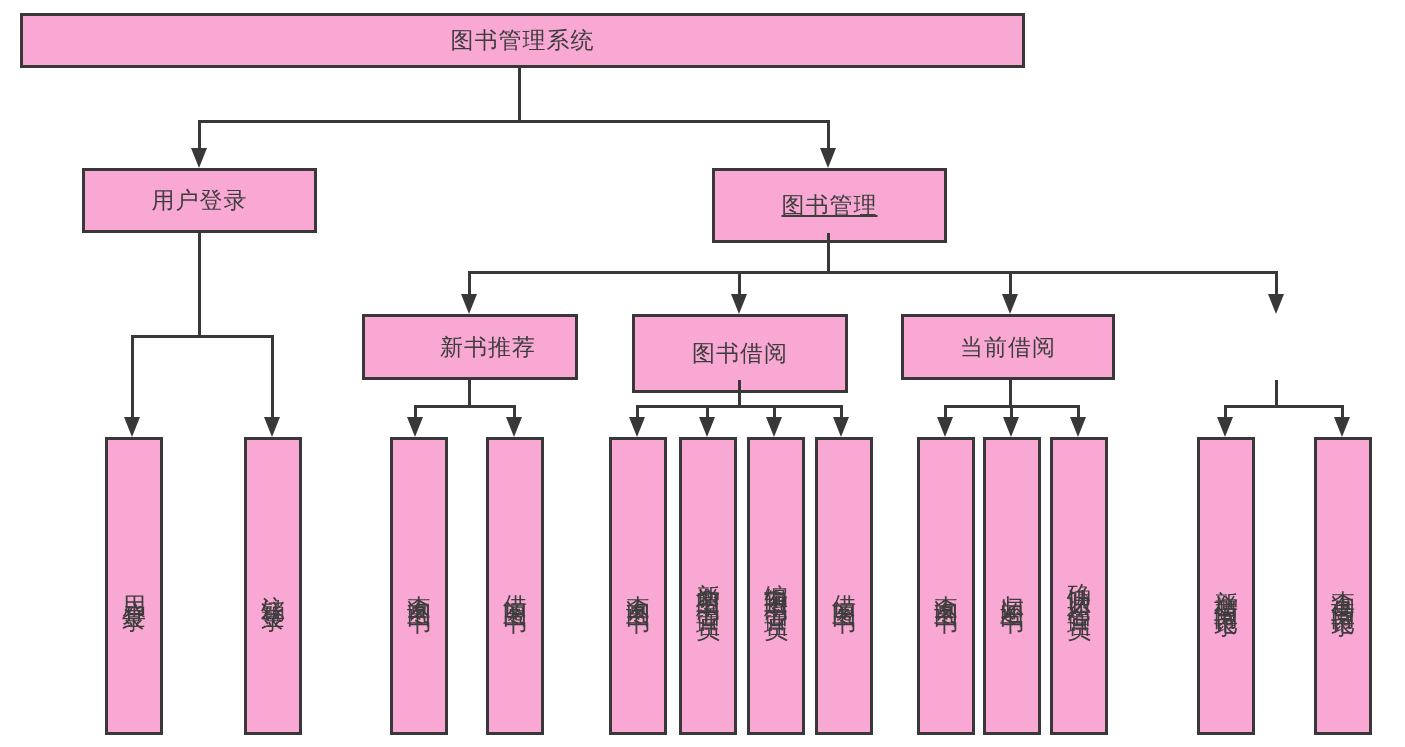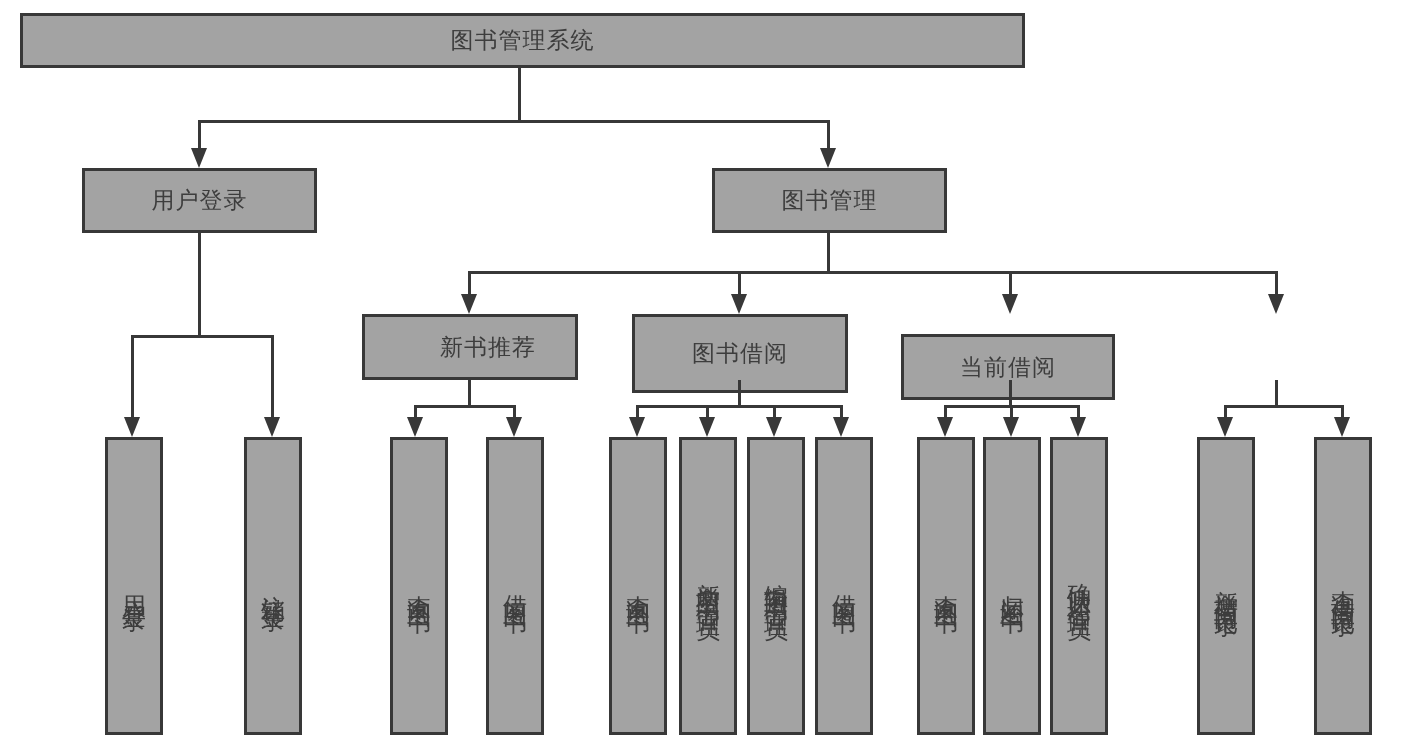--- a/index.html
+++ b/index.html
@@ -1,21 +1,21 @@
 <!DOCTYPE html>
 <html><head>
 <meta charset="utf-8">
 <style>
   html,body { margin:0; padding:0; background:#ffffff; }
   #canvas {
     position:relative; width:1405px; height:747px; background:#ffffff;
     font-family:"DejaVu Sans","Liberation Sans",sans-serif; overflow:hidden;
   }
   .box {
-    position:absolute; background:#a3a3a3; border:3px solid #383838;
+    position:absolute; background:#f9a8d4; border:3px solid #383838;
     box-sizing:border-box; display:flex; align-items:center; justify-content:center;
     color:#3d3d3d;
   }
   .hbox { font-size:23px; letter-spacing:1px; }
   .vbox { width:58px; height:298px; }
   .vbox span {
     writing-mode:vertical-rl; text-orientation:mixed;
     font-size:24px; line-height:1; letter-spacing:5px; color:#3d3d3d;
   }
   .vline, .hline { position:absolute; background:#383838; }
@@ -43,21 +43,21 @@
   <div class="vline" style="left:518px; top:68px; height:54px;"></div>
   <div class="hline" style="left:198px; top:120px; width:632px;"></div>
   <div class="vline" style="left:198px; top:120px; height:30px;"></div>
   <div class="arrow" style="left:191px; top:148px;"></div>
   <div class="vline" style="left:827px; top:120px; height:30px;"></div>
   <div class="arrow" style="left:820px; top:148px;"></div>
 
   <div class="box hbox" style="left:82px; top:168px; width:235px; height:65px;">
     <span>用户登录</span>
   </div>
-  <div class="box hbox" style="left:712px; top:168px; width:235px; height:65px;">
+  <div class="box hbox" style="left:712px; top:168px; width:235px; height:75px;text-decoration:underline;">
     <span>图书管理</span>
   </div>
 
   <div class="vline" style="left:198px; top:233px; height:105px;"></div>
   <div class="hline" style="left:131px; top:335px; width:143px;"></div>
   <div class="vline" style="left:131px; top:335px; height:84px;"></div>
   <div class="arrow" style="left:124px; top:417px;"></div>
   <div class="vline" style="left:271px; top:335px; height:84px;"></div>
   <div class="arrow" style="left:264px; top:417px;"></div>
 
@@ -71,21 +71,21 @@
   <div class="arrow" style="left:1002px; top:294px;"></div>
   <div class="vline" style="left:1275px; top:271px; height:25px;"></div>
   <div class="arrow" style="left:1268px; top:294px;"></div>
 
   <div class="box hbox" style="left:362px; top:314px; width:216px; height:66px;padding-left:36px;">
     <span>新书推荐</span>
   </div>
   <div class="box hbox" style="left:632px; top:314px; width:216px; height:79px;">
     <span>图书借阅</span>
   </div>
-  <div class="box hbox" style="left:901px; top:314px; width:214px; height:66px;margin-top:20px;">
+  <div class="box hbox" style="left:901px; top:314px; width:214px; height:66px;">
     <span>当前借阅</span>
   </div>
 
   <div class="vline" style="left:468px; top:380px; height:28px;"></div>
   <div class="hline" style="left:414px; top:405px; width:102px;"></div>
   <div class="vline" style="left:414px; top:405px; height:16px;"></div>
   <div class="arrow" style="left:407px; top:417px;"></div>
   <div class="vline" style="left:513px; top:405px; height:16px;"></div>
   <div class="arrow" style="left:506px; top:417px;"></div>
 

